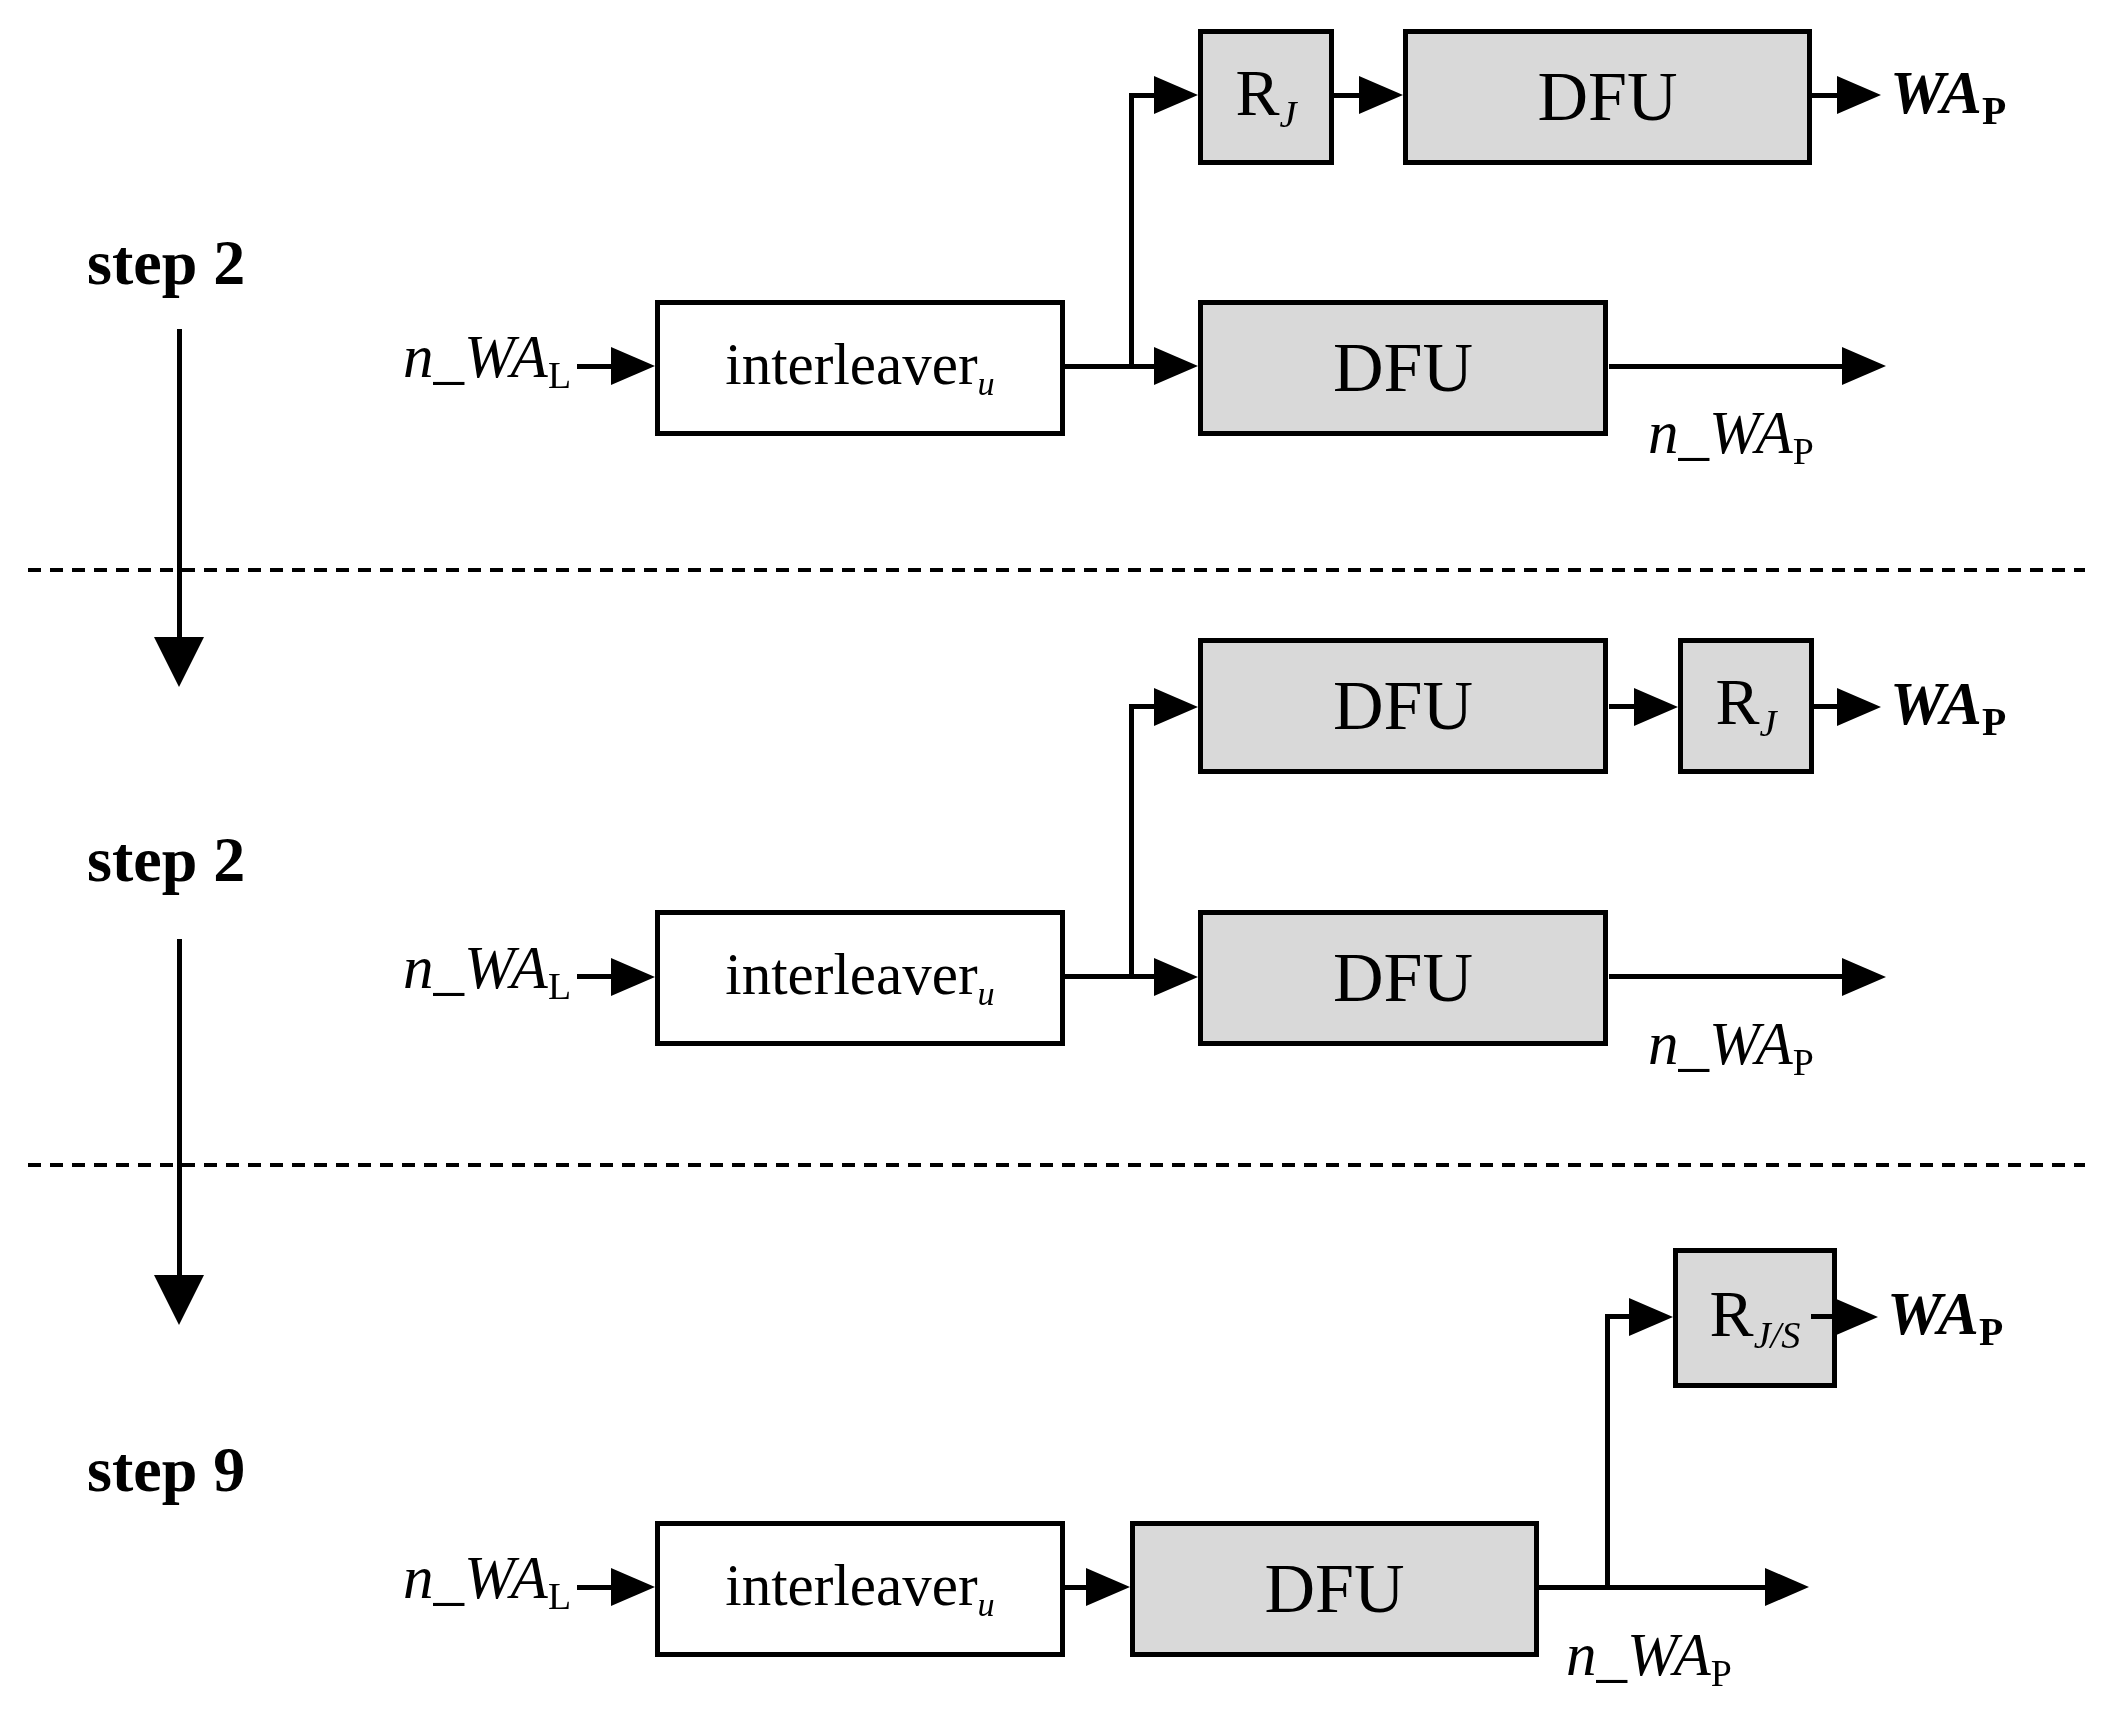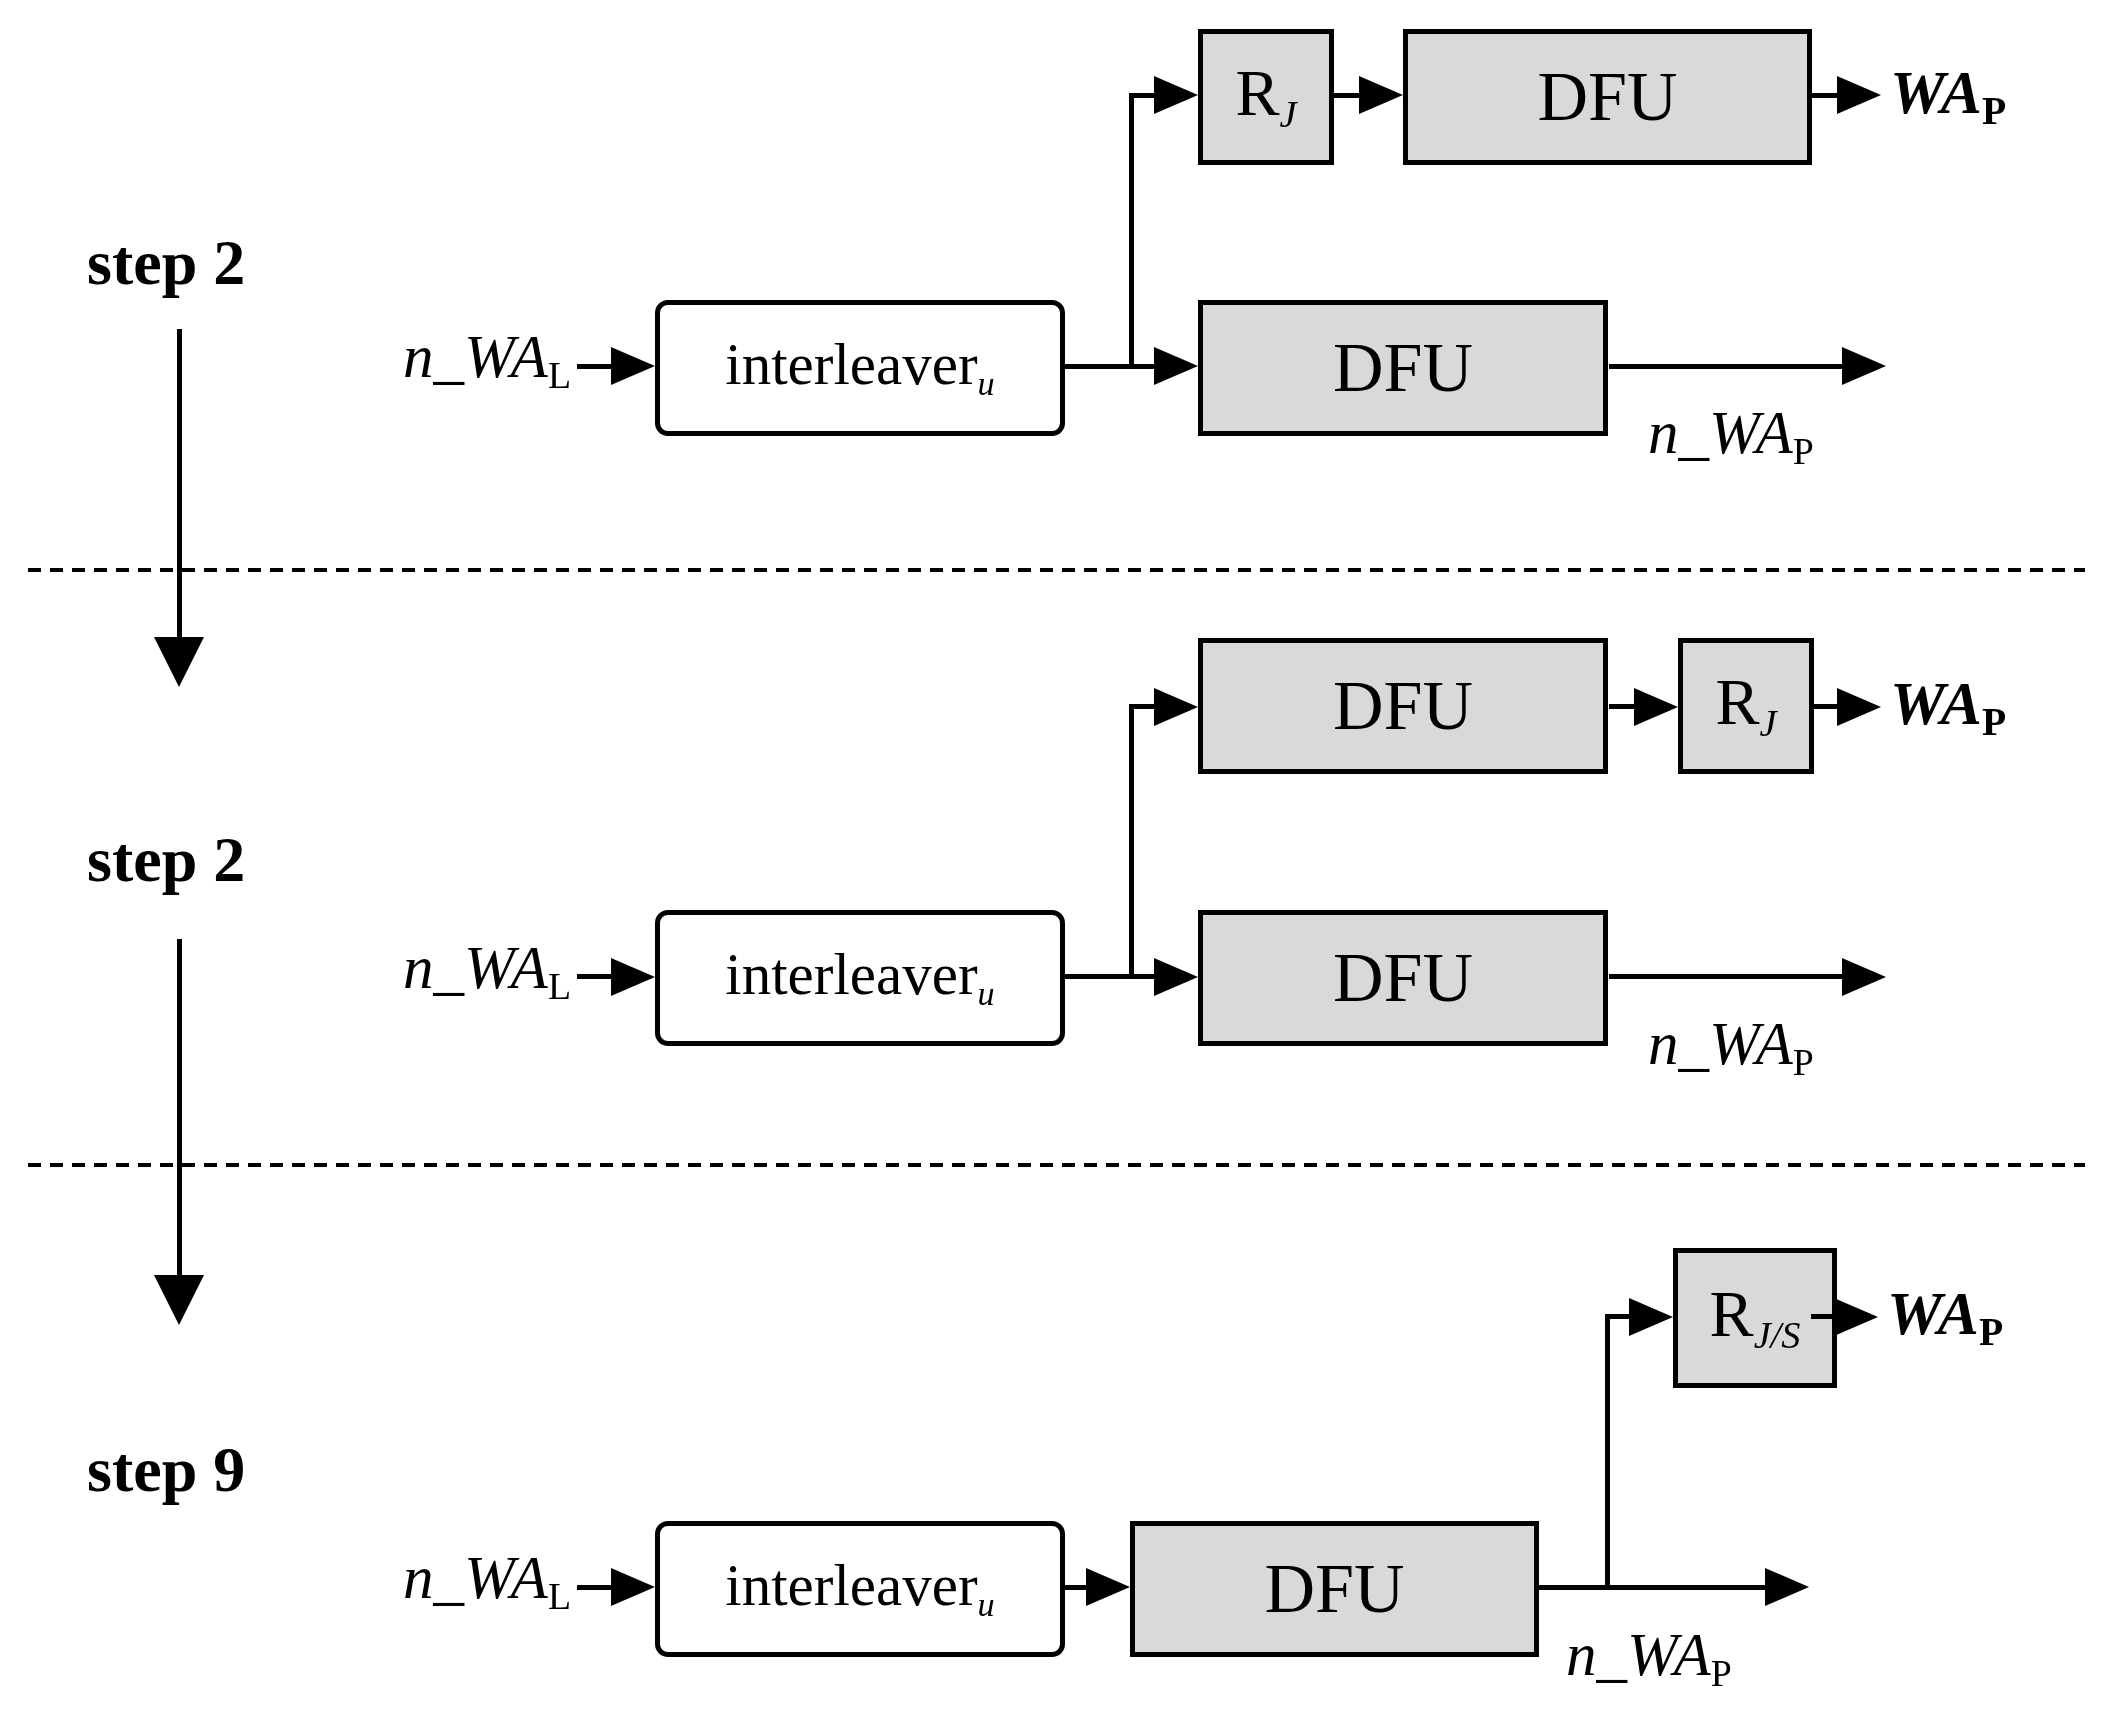--- a/index.html
+++ b/index.html
@@ -2,21 +2,21 @@
 <html style="font-size:14.7px"><head>
 <meta charset="utf-8">
 <style>
   html,body{margin:0;padding:0;background:#ffffff;}
   .stage{position:relative;width:2111px;height:1736px;background:#ffffff;overflow:hidden;
          font-family:"Liberation Serif","DejaVu Serif",serif;color:#000;}
   
   .blk{position:absolute;box-sizing:border-box;border:5.5px solid #000;display:flex;
        align-items:center;justify-content:center;}
   .blk.gray{background:#d9d9d9;}
-  .blk.white{background:#ffffff;border-radius:13px;}
+  .blk.white{background:#ffffff;}
   .blk-label{font-size:70px;line-height:1;white-space:nowrap;}
   .il-label{font-size:59px;line-height:1;white-space:nowrap;}
   .r-label{font-size:66px;line-height:1;white-space:nowrap;}
   
   .hline{position:absolute;height:4.6px;background:#000;}
   .vline{position:absolute;width:4.6px;background:#000;}
   .dashline{position:absolute;height:3.7px;
     background:repeating-linear-gradient(90deg,#000 0 13px,transparent 13px 22px);}
   
   .head-r{position:absolute;width:0;height:0;border-top:19px solid transparent;

